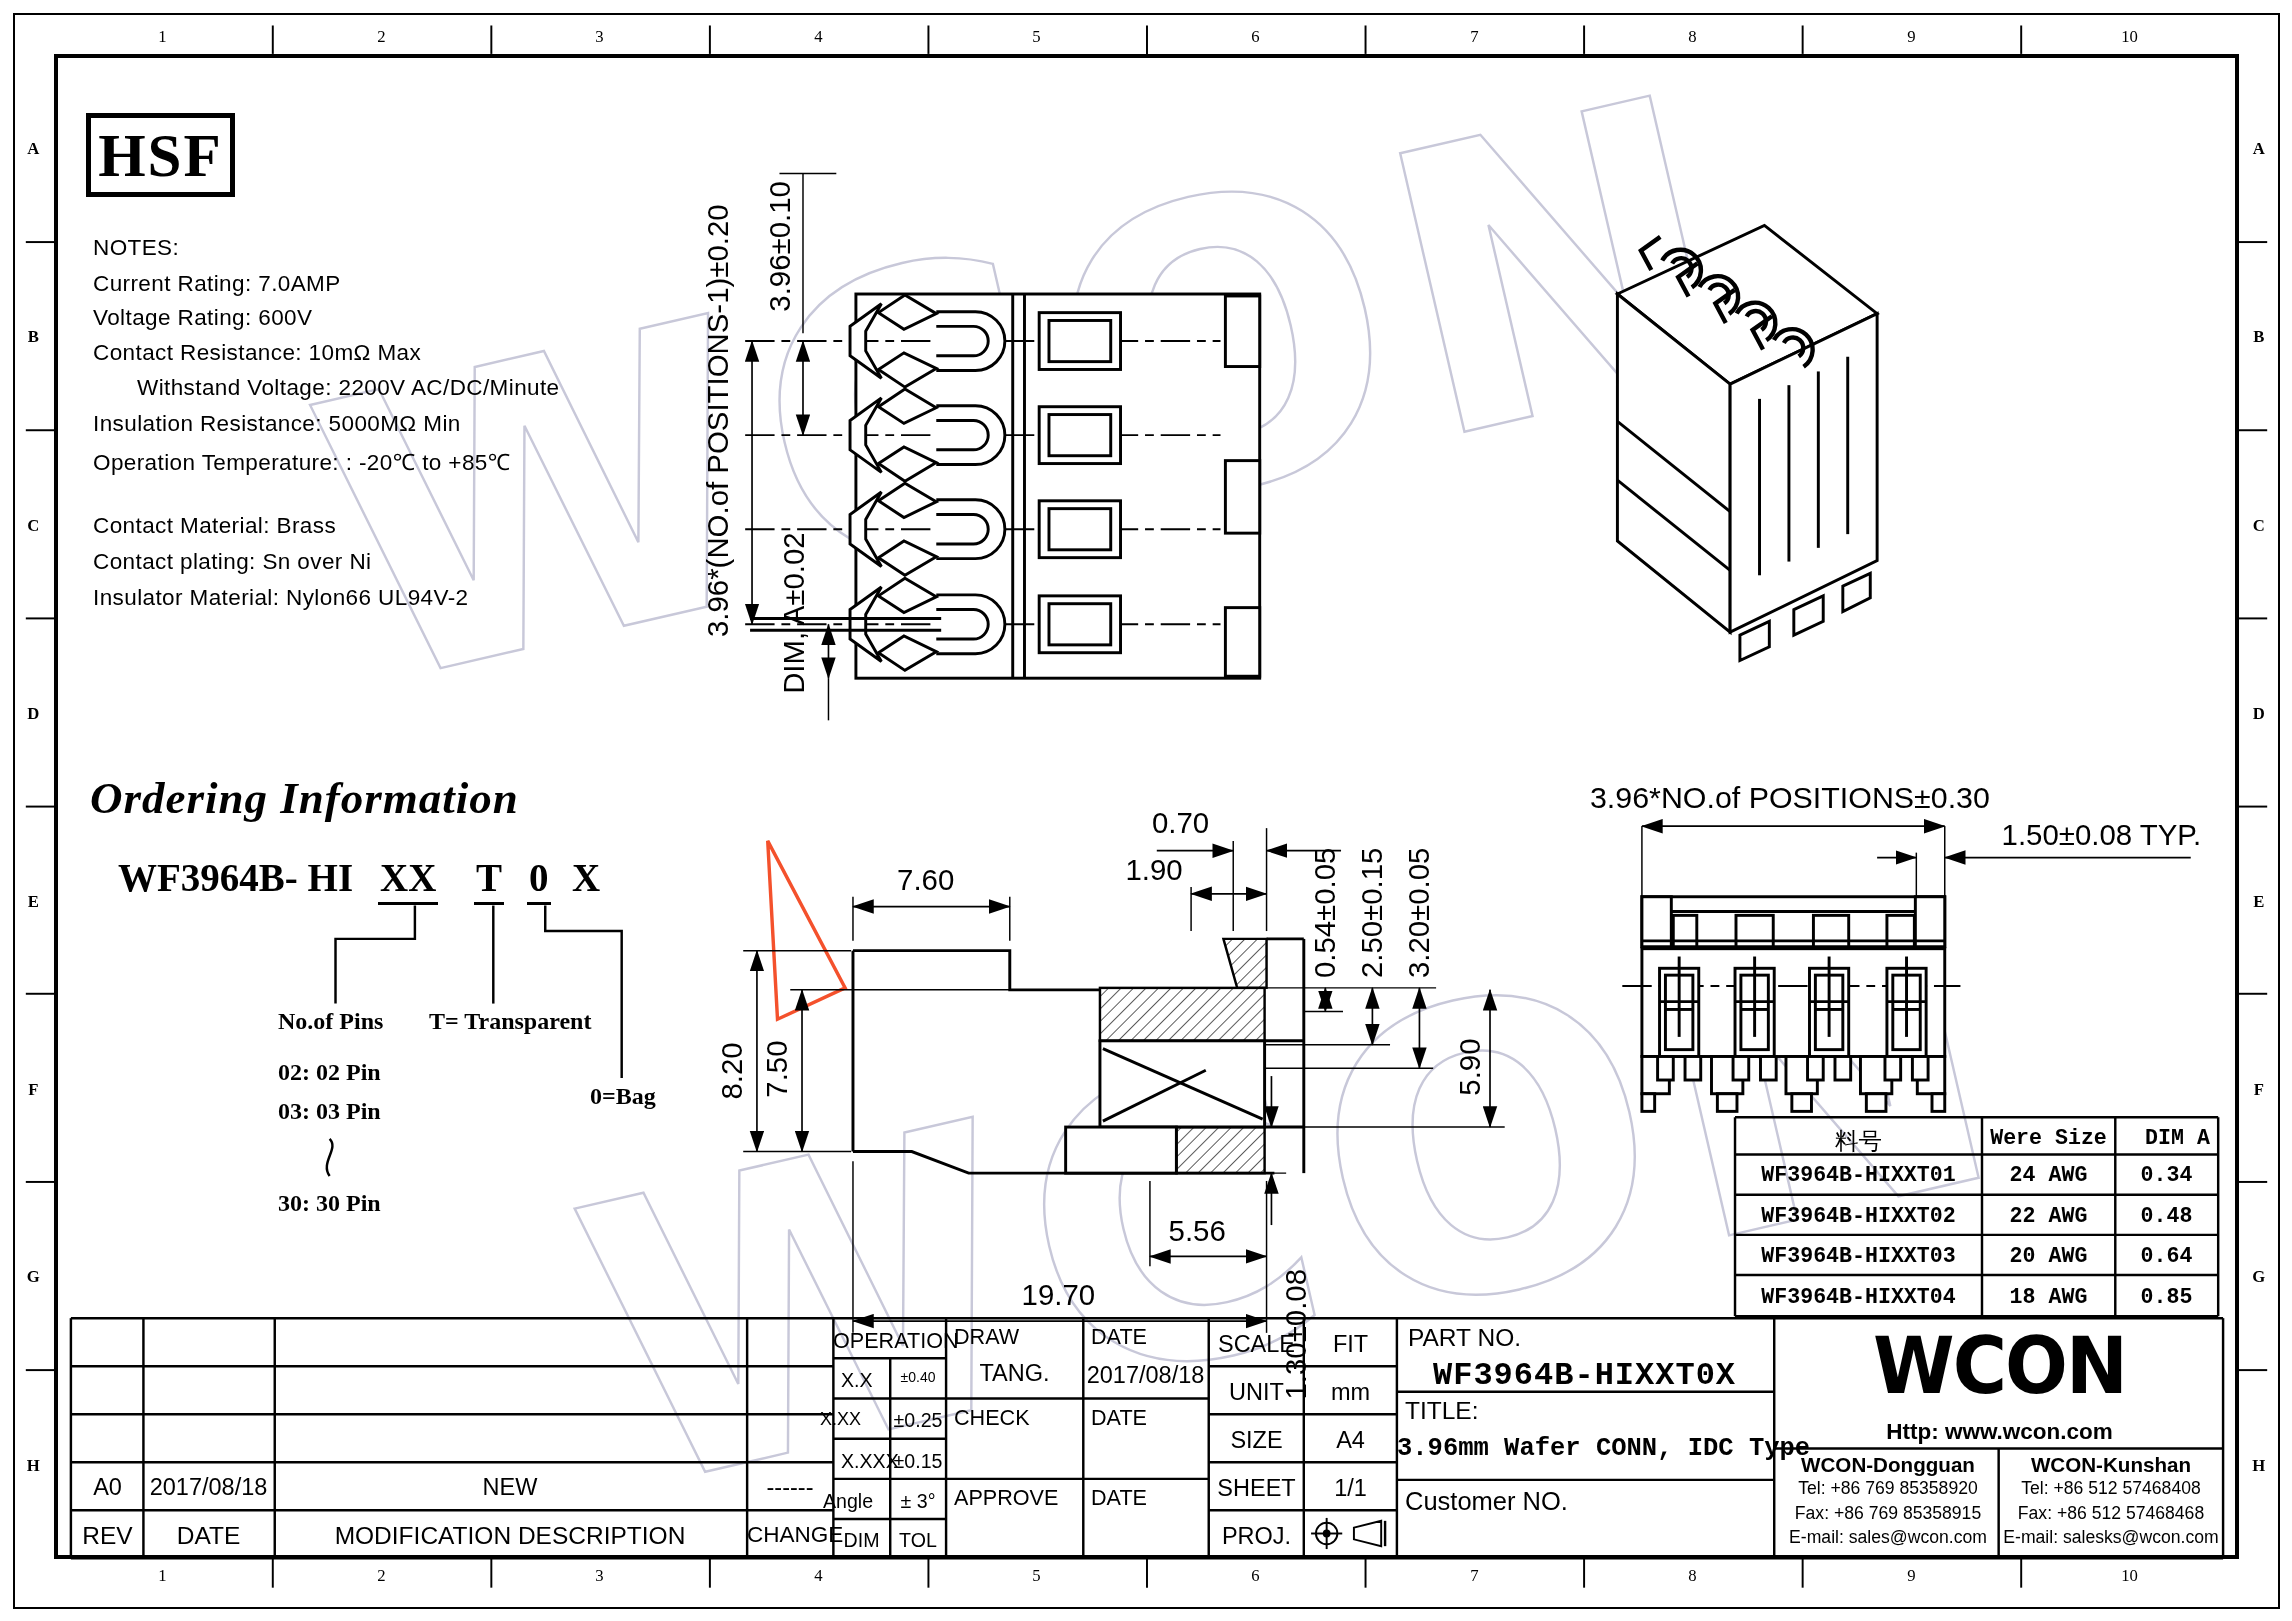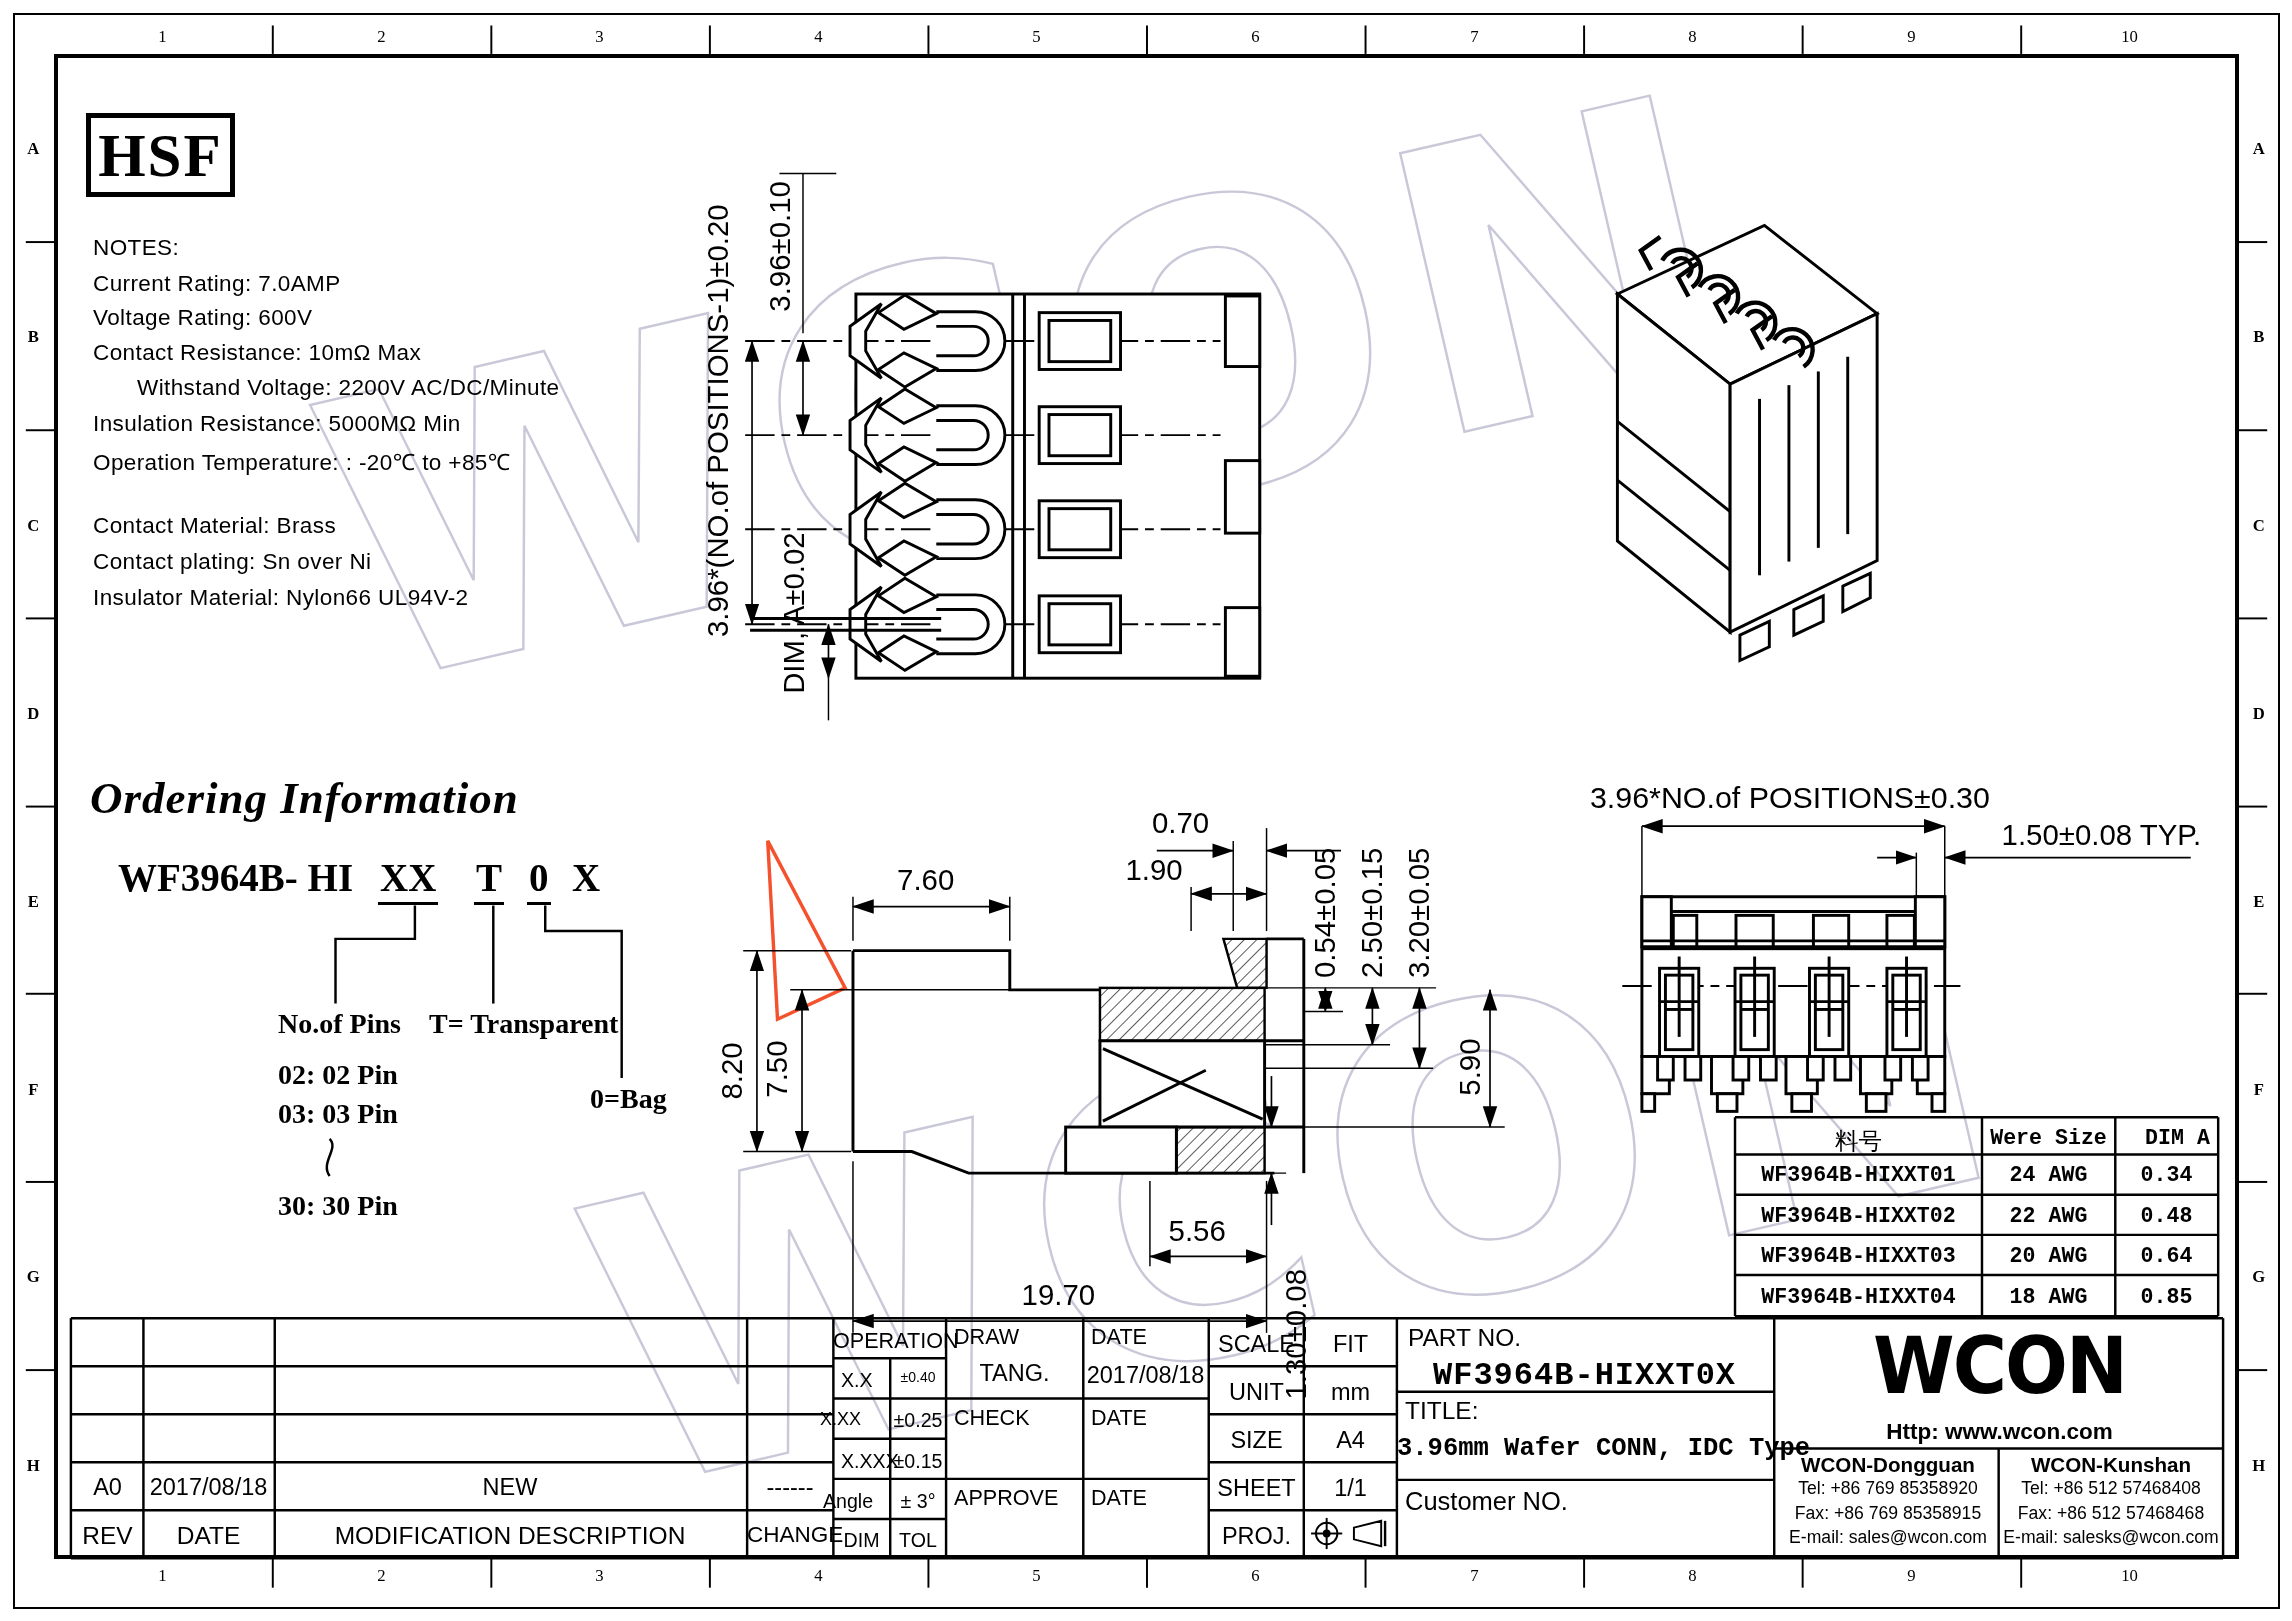--- a/index.html
+++ b/index.html
@@ -10,21 +10,21 @@
   .mnum{position:absolute;width:39px;text-align:center;font-family:"Liberation Serif",serif;font-size:16.7px;}
   .mlet{position:absolute;width:23.5px;text-align:center;font-family:"Liberation Serif",serif;font-size:16.7px;font-weight:bold;}
   .hsf-box{position:absolute;left:86px;top:113px;width:149px;height:84px;border:5.9px solid #000;box-sizing:border-box;
            display:flex;align-items:center;justify-content:center;}
   .hsf-txt{font-family:"Liberation Serif",serif;font-size:61px;font-weight:bold;letter-spacing:2px;line-height:1;}
   .note{position:absolute;left:93px;font-size:22.5px;letter-spacing:0.4px;white-space:pre;}
   .ord-head{position:absolute;left:90px;top:772px;font-family:"Liberation Serif",serif;
             font-size:45px;font-weight:bold;font-style:italic;letter-spacing:1px;}
   .ord-code{position:absolute;top:855px;font-family:"Liberation Serif",serif;font-size:39px;font-weight:bold;}
   .ord-u{border-bottom:3.9px solid #000;padding:0 2px 2px 2px;}
-  .ord-lab{position:absolute;font-family:"Liberation Serif",serif;font-size:28px;font-weight:bold;white-space:nowrap;}
+  .ord-lab{position:absolute;font-family:"Liberation Serif",serif;font-size:24px;font-weight:bold;white-space:nowrap;}
   .tb{position:absolute;font-size:21.6px;white-space:nowrap;}
   .c{text-align:center;}
   .mono{font-family:"Liberation Mono","DejaVu Sans Mono",monospace;font-weight:bold;}
   .wlogo{position:absolute;left:1776px;top:1323px;width:447px;text-align:center;
          font-size:74px;font-weight:900;letter-spacing:-2px;transform:scaleY(1.05);
          font-family:"DejaVu Sans",sans-serif;}
   svg{position:absolute;left:0;top:0;}
   .part{fill:#fff;stroke:#000;stroke-width:3px;}
   .pline{fill:none;stroke:#000;stroke-width:3px;}
   .thin{fill:none;stroke:#000;stroke-width:1.5px;}

